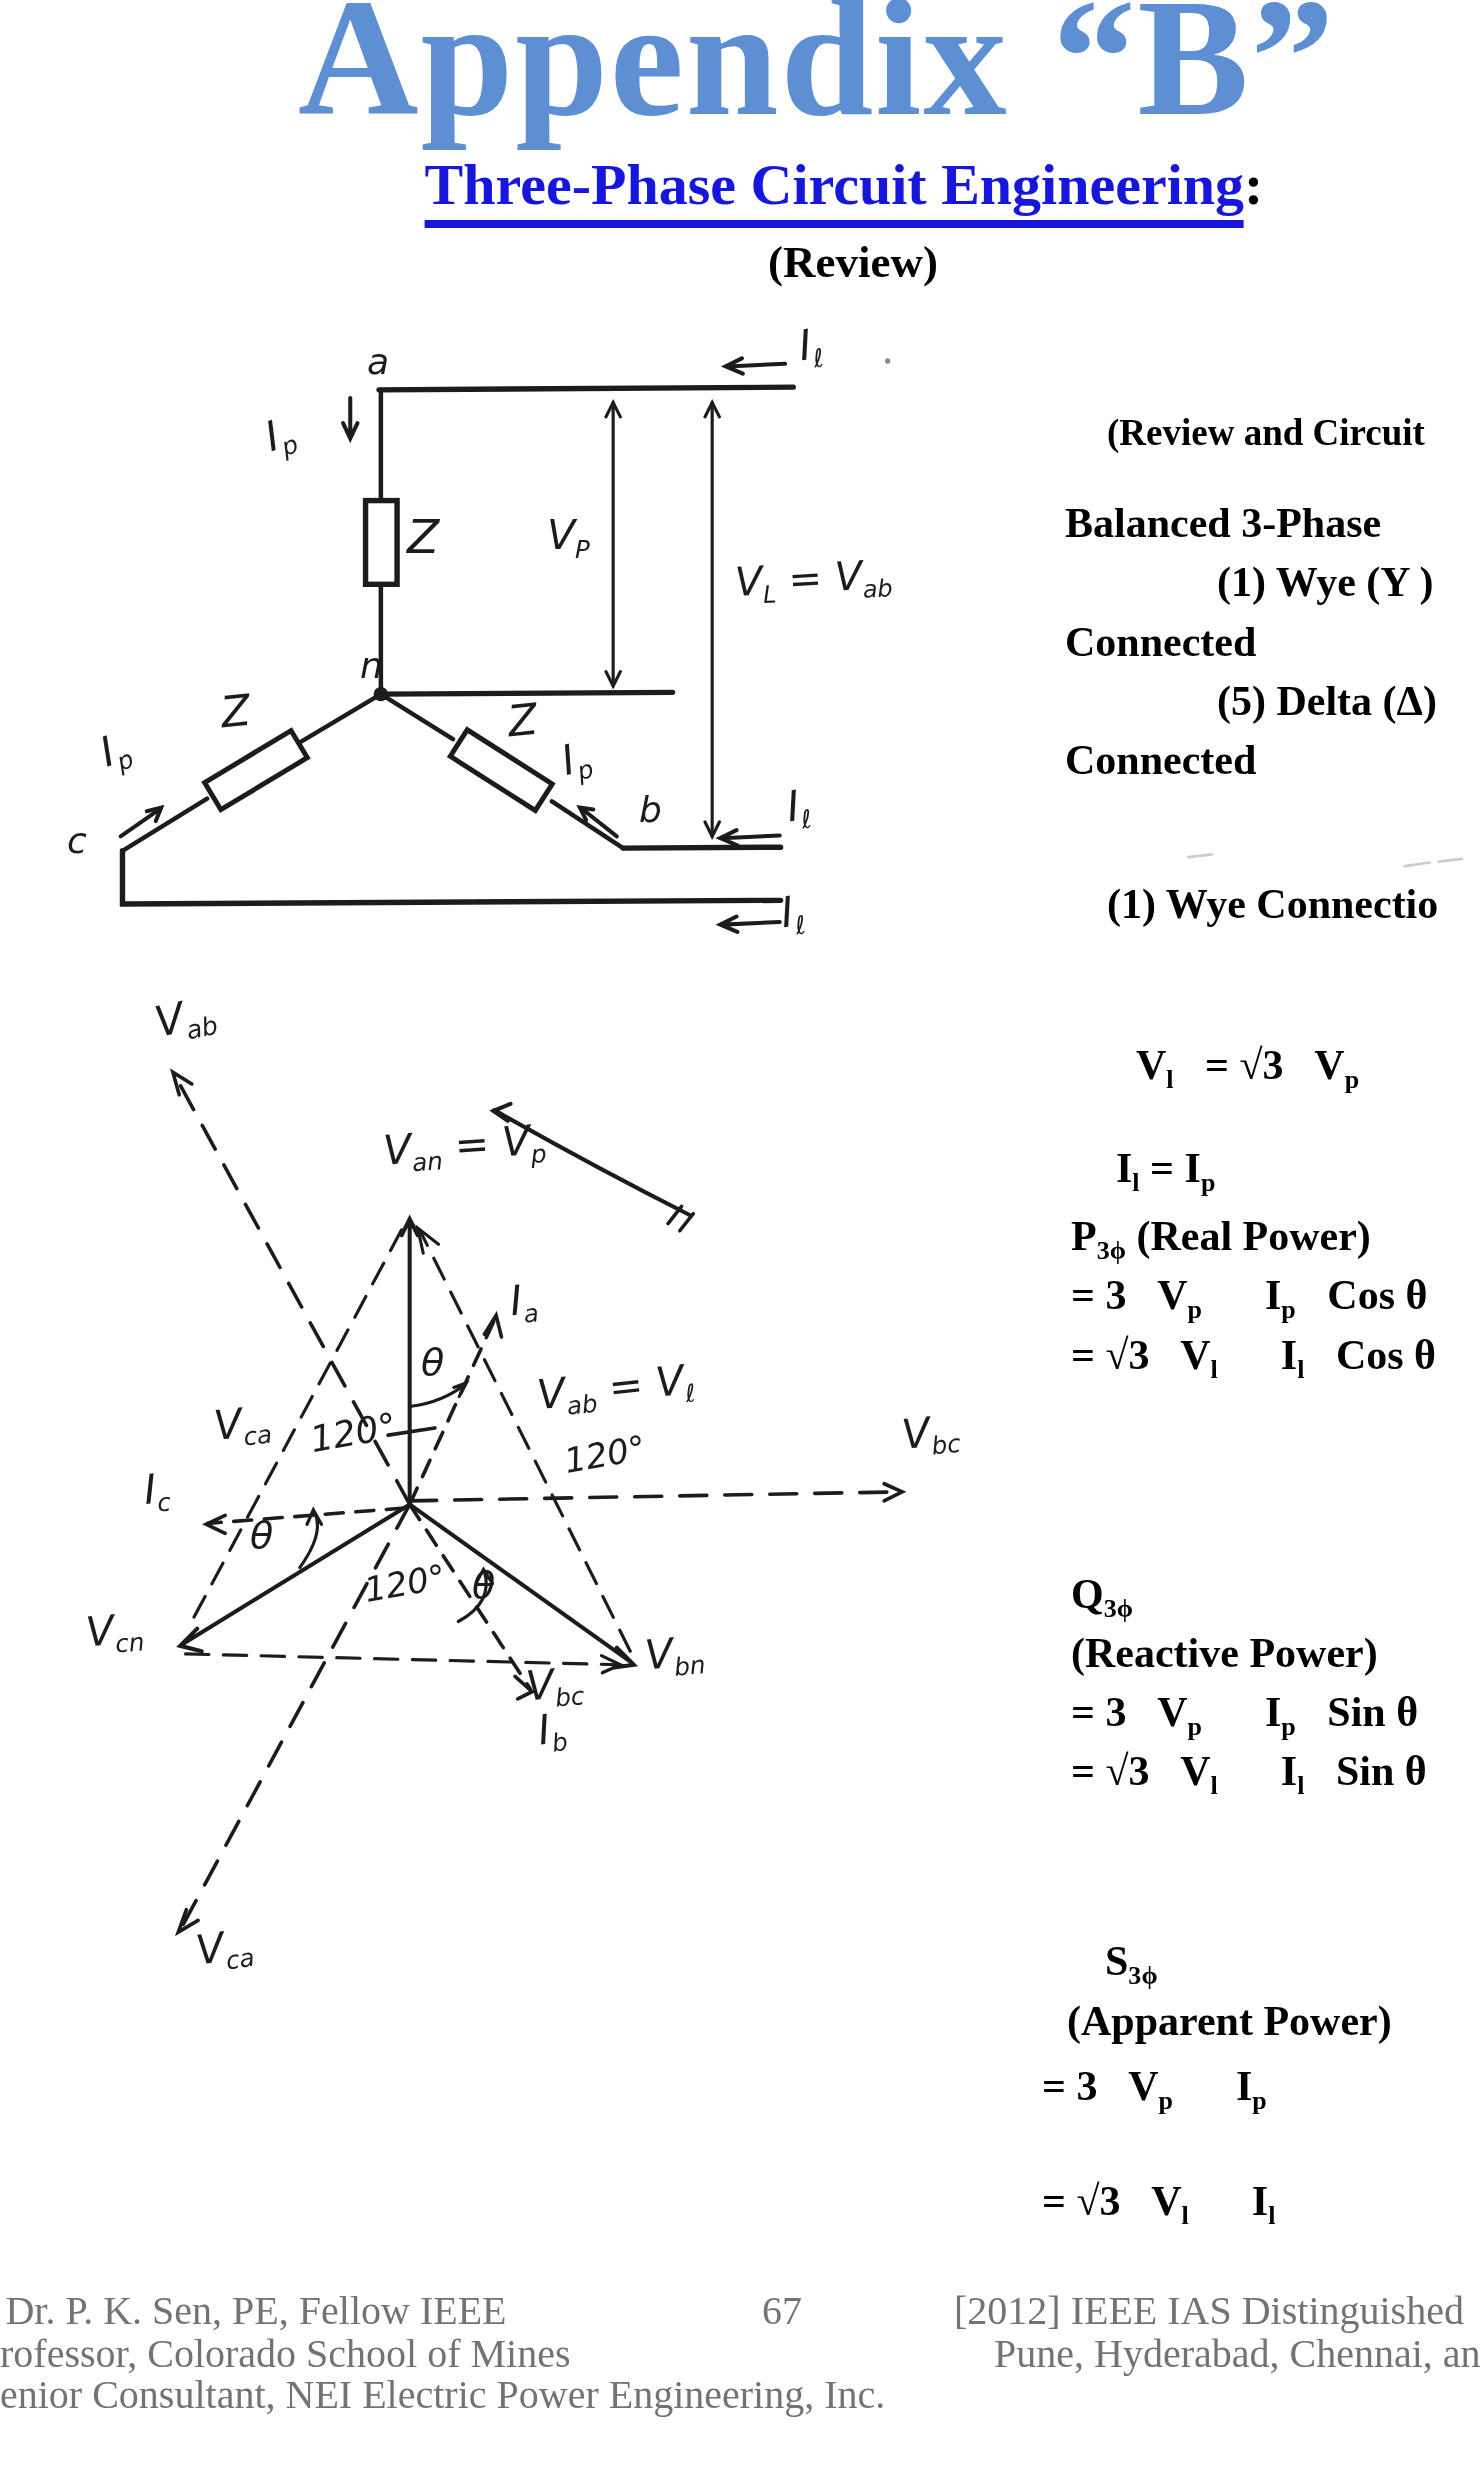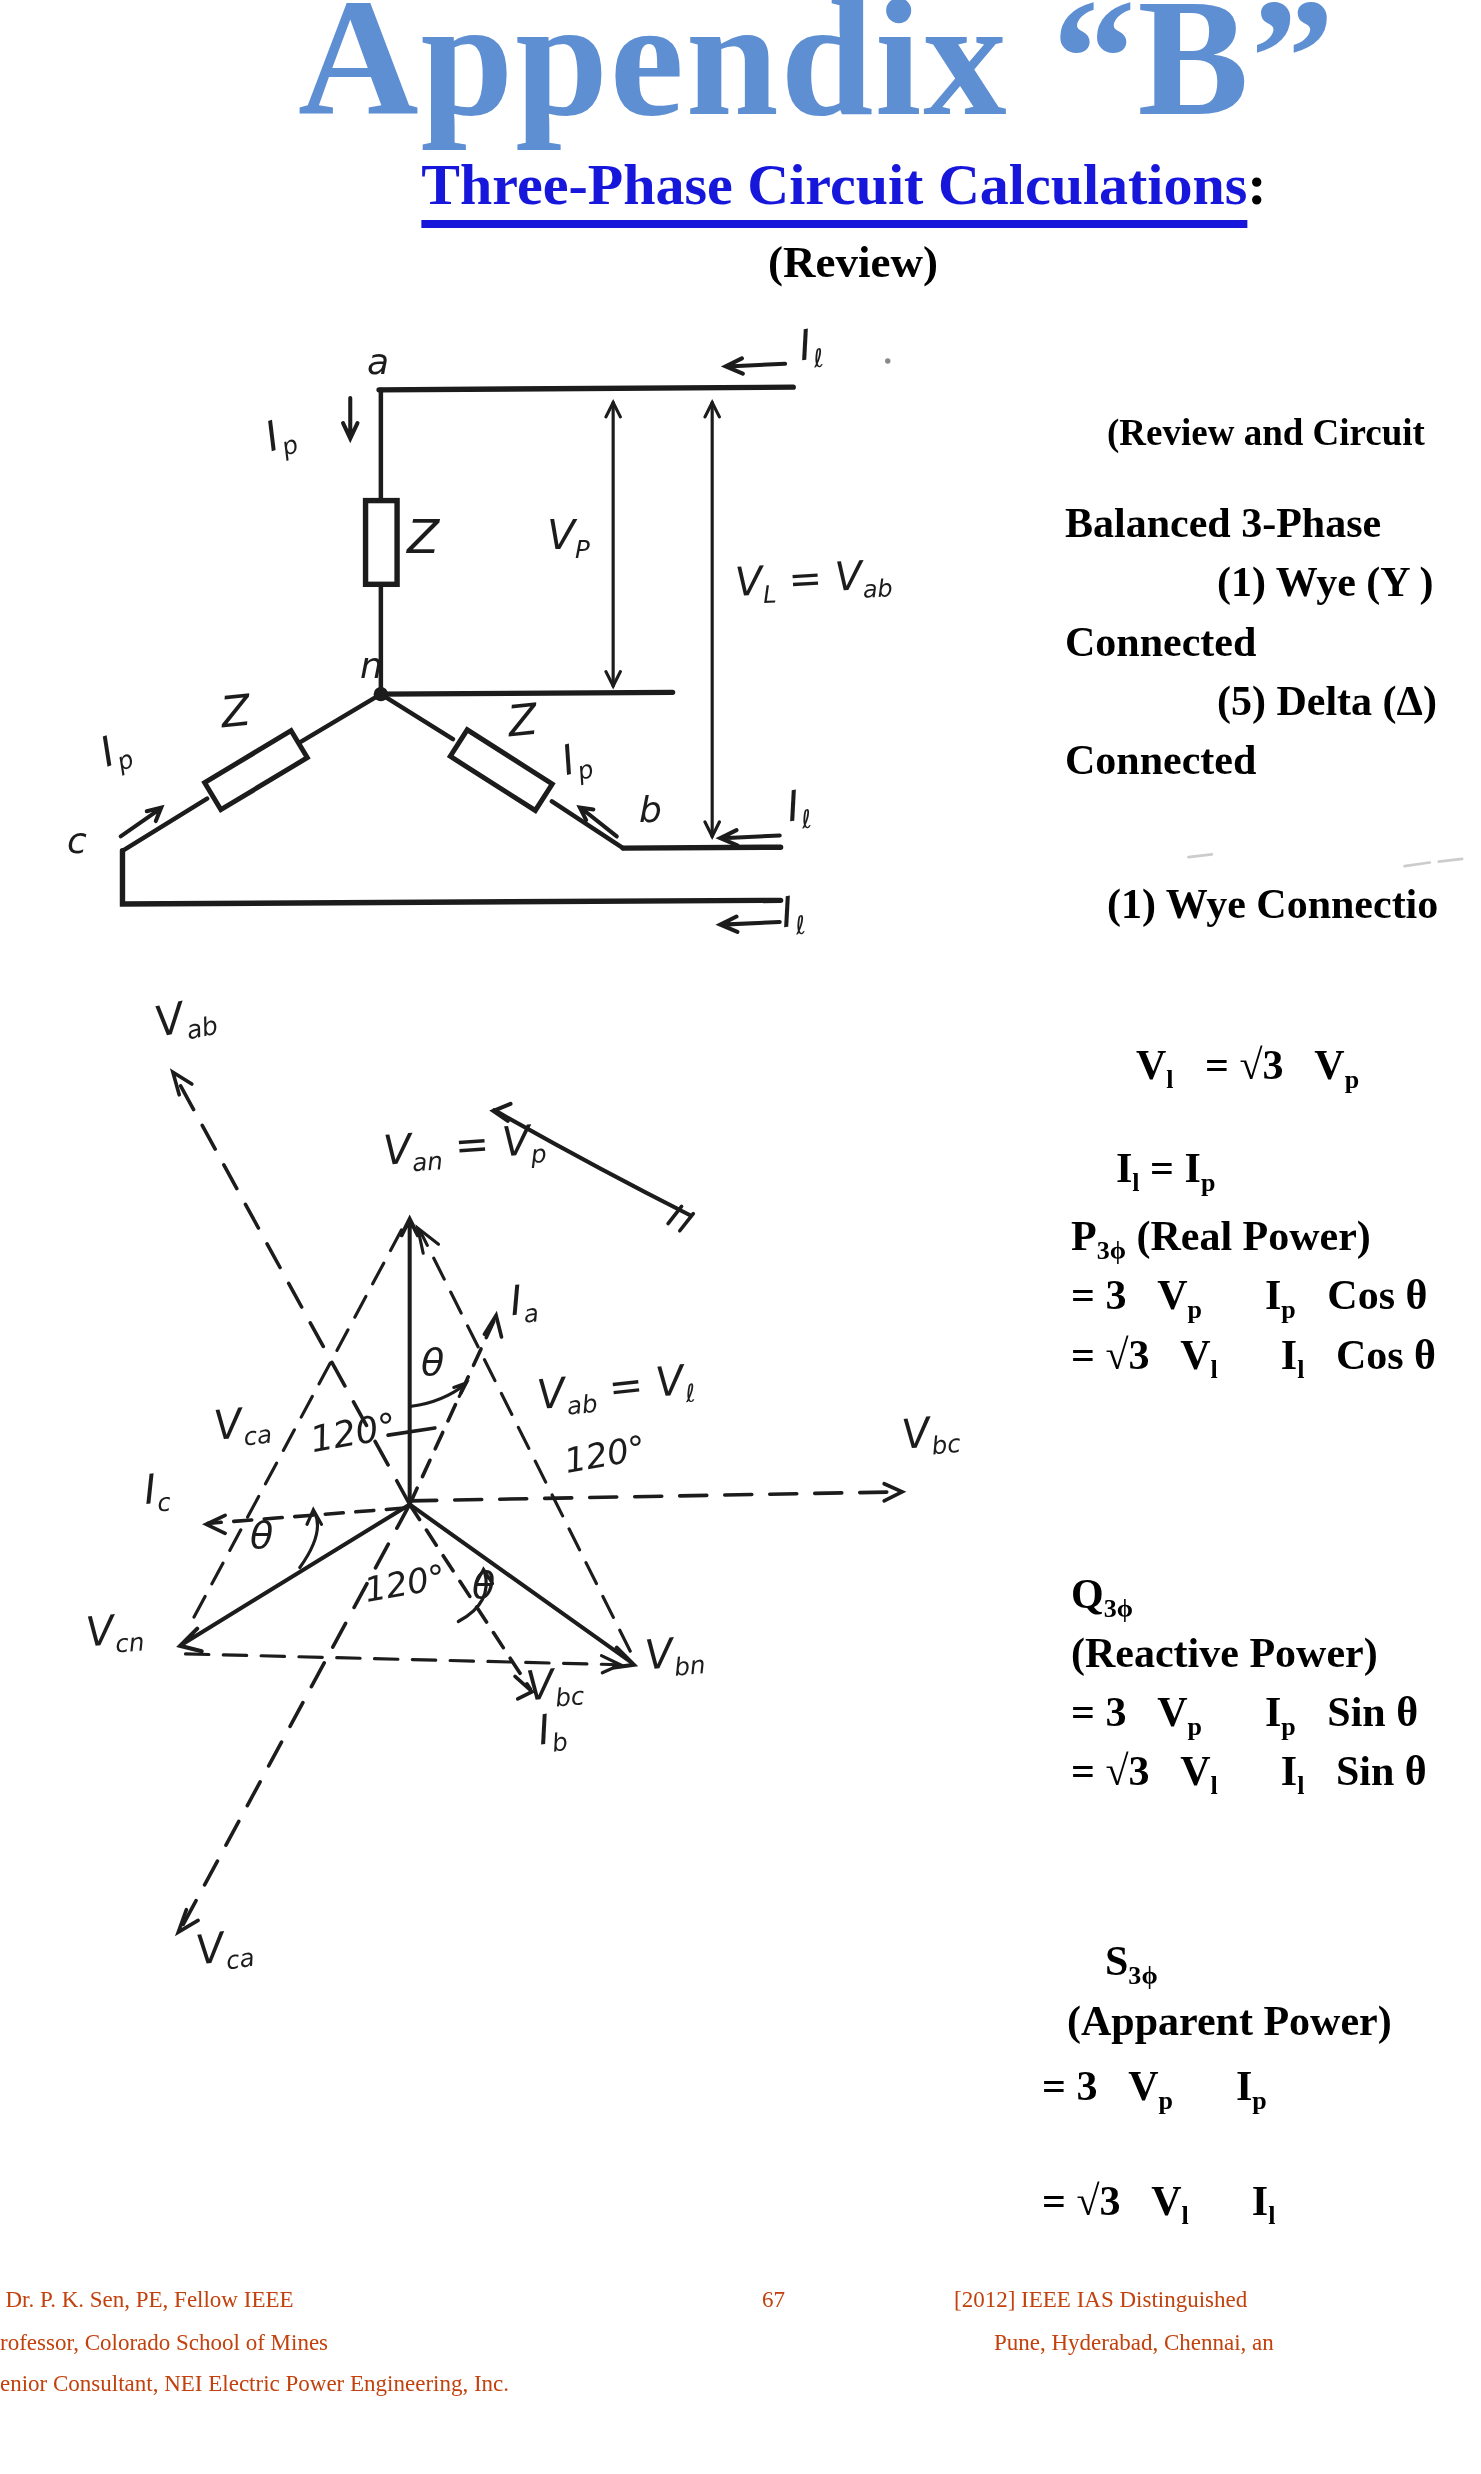--- a/index.html
+++ b/index.html
@@ -15,21 +15,21 @@
   .review{position:absolute;left:853px;top:236px;transform:translateX(-50%);
         font-size:45px;font-weight:bold;color:#000;}
   .rc{position:absolute;font-weight:bold;font-size:42px;white-space:pre;color:#000;}
   .rc sub{font-size:62%;line-height:0;}
   .rc-head{position:absolute;left:1065px;top:346px;width:417px;
         border-bottom:7.2px solid var(--subtitle,#1717dc);padding-bottom:1.8px;
         font-size:42px;font-weight:bold;white-space:nowrap;color:var(--subtitle,#1717dc);}
   .hw{position:absolute;font-family:"DejaVu Sans",sans-serif;font-style:italic;
         color:#1c1c1c;white-space:nowrap;line-height:1;}
   .hw sub{font-size:60%;line-height:0;vertical-align:-0.35em;}
-  .foot{position:absolute;font-size:23px;color:#c2410c;white-space:nowrap;}
+  .foot{position:absolute;font-size:40px;color:#737373;white-space:nowrap;}
   svg{position:absolute;left:0;top:0;}
 </style>
 </head>
 <body style="--title: #5e8fd3; --subtitle: #1717dc; --ink: #111111; --paper: #ffffff;">
 
 <div class="page">
 
   <svg width="1482" height="2475" viewBox="0 0 1646 2749">
     <g stroke="#1c1c1c" fill="none" stroke-linecap="round">
       <path d="M421,433 L881,430" stroke-width="6"></path>
@@ -82,21 +82,21 @@
       <path d="M567,1226 L548,1234 L564,1245" stroke-width="4.5"></path>
       <path d="M757,1340 l-15,19 M770,1348 l-15,19" stroke-width="4"></path>
       <path d="M457,1562 Q492,1557 516,1538 M504,1541 L518,1536 L510,1551" stroke-width="3.5"></path>
       <path d="M333,1741 Q361,1702 349,1679 M341,1693 L348,1677 L357,1693" stroke-width="3.5"></path>
       <path d="M509,1801 Q548,1780 538,1745 M529,1758 L537,1743 L547,1759" stroke-width="3.5"></path>
     </g>
   </svg>
 
   <div class="page-title">Appendix “B”</div>
   <div class="subtitle">
-    <span class="ul">Three-Phase Circuit Calculations</span><span class="colon">:</span>
+    <span class="ul">Three-Phase Circuit Engineering</span><span class="colon">:</span>
   </div>
   <div class="review">(Review)</div>
 
   <div class="rc" style="left:1107px;top:411px;font-size:37px;">(Review and Circuit</div>
   <div class="rc" style="left:1065px;top:499px;">Balanced 3-Phase</div>
   <div class="rc" style="left:1217px;top:558px;">(1) Wye (Y )</div>
   <div class="rc" style="left:1065px;top:618px;">Connected</div>
   <div class="rc" style="left:1217px;top:677px;">(5) Delta (Δ)</div>
   <div class="rc" style="left:1065px;top:736px;">Connected</div>
   <div class="rc" style="left:1107px;top:880px;">(1) Wye Connectio</div>

